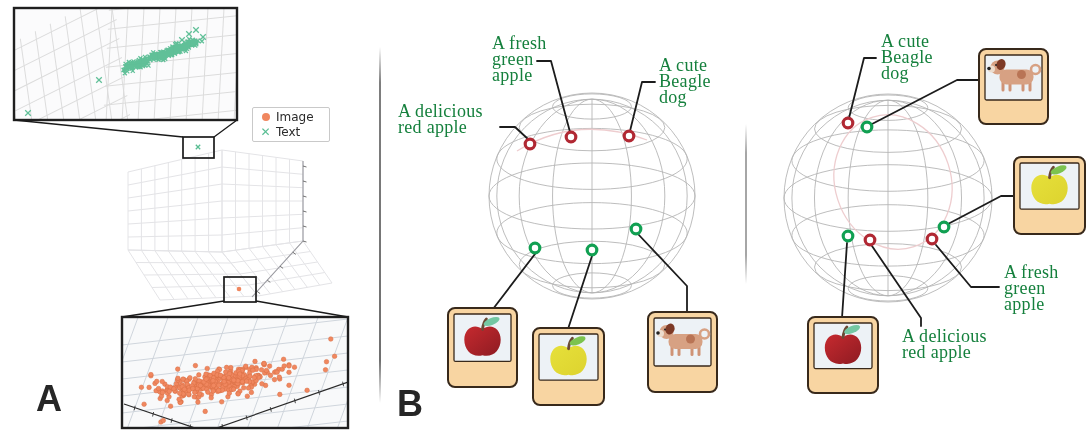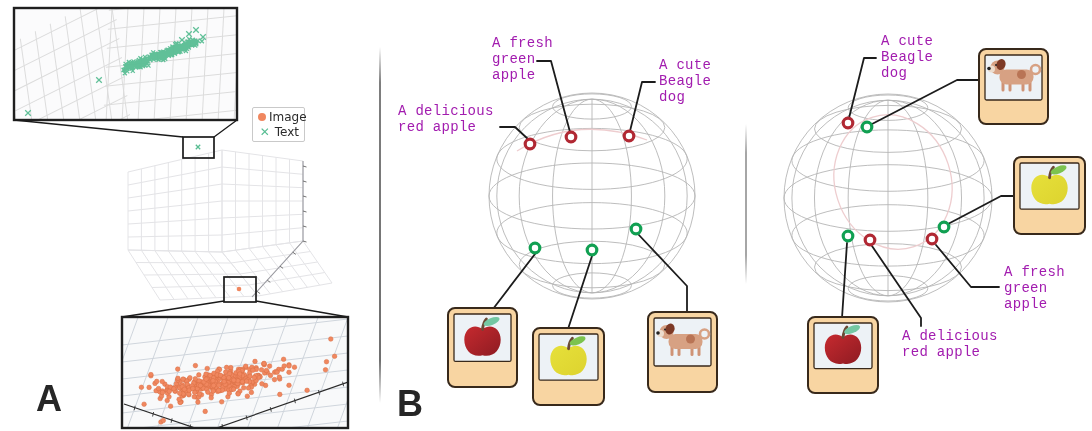--- a/index.html
+++ b/index.html
@@ -1,23 +1,23 @@
 <!DOCTYPE html>
 <html><head>
 <meta charset="utf-8">
 <style>
   html,body{margin:0;padding:0;background:#fff;}
   .canvas{position:relative;width:1092px;height:431px;background:#ffffff;overflow:hidden;
           font-family:"DejaVu Sans",sans-serif;}
   .canvas svg{position:absolute;left:0;top:0;}
-  .caption{position:absolute;white-space:pre;font-family:Liberation Mono, monospace;
-           font-size:14px;line-height:16px;letter-spacing:.3px;color:#a21caf;}
+  .caption{position:absolute;white-space:pre;font-family:Liberation Serif, serif;
+           font-size:18px;line-height:16px;letter-spacing:.3px;color:#15803d;}
   .panel-label{position:absolute;font-family:"Liberation Sans",sans-serif;font-weight:700;
                font-size:36px;color:#262626;letter-spacing:1px;}
-  .legend{position:absolute;left:252px;top:107px;width:53px;height:35px;box-sizing:border-box;
+  .legend{position:absolute;left:252px;top:107px;width:78px;height:35px;box-sizing:border-box;
           background:#fff;border:1px solid #c9c9c9;border-radius:2px;padding:2px 5px;
           display:flex;flex-direction:column;justify-content:center;}
   .legend-row{display:flex;align-items:center;height:15px;}
   .legend-marker{width:15px;display:flex;align-items:center;justify-content:center;}
   .dot{width:8px;height:8px;border-radius:50%;}
   .xmark{font-size:12px;font-weight:bold;line-height:1;font-family:"DejaVu Sans",sans-serif;}
   .legend-text{font-size:12px;color:#2b2b2b;margin-left:3px;}
   .divider{position:absolute;width:2px;}
   .divider-a-b{left:379px;top:47px;height:356px;
     background:linear-gradient(180deg,rgba(130,130,130,0),#7e7e7e 10%,#6f6f6f 88%,rgba(130,130,130,0));}

